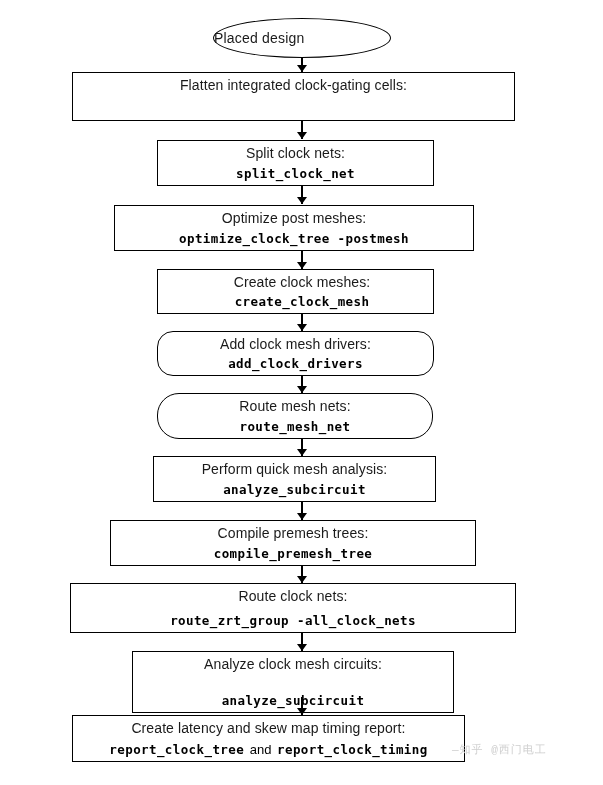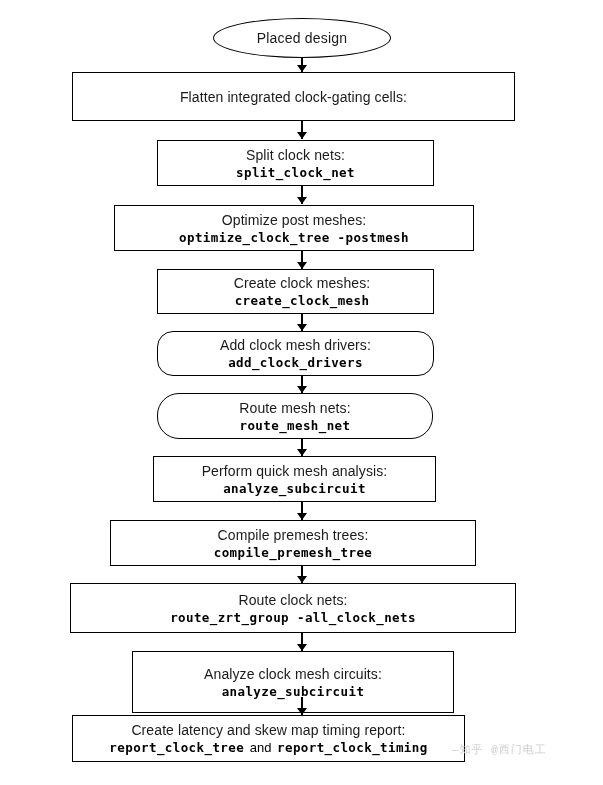--- a/index.html
+++ b/index.html
@@ -16,39 +16,39 @@
     overflow: hidden;
   }
   
   .terminator {
     position: absolute;
     border: 1.5px solid #000;
     border-radius: 50%;
     background: #fff;
     display: flex;
     align-items: center;
-    justify-content: center;
+    justify-content: flex-start;
     box-sizing: border-box;
   }
   .terminator .tlabel {
     font-size: 14px;
     color: #1a1a1a;
     letter-spacing: 0.2px;
     white-space: nowrap;
   }
   
   .node {
     position: absolute;
     border: 1.5px solid #000;
     background: #fff;
     box-sizing: border-box;
     display: flex;
     flex-direction: column;
     align-items: center;
-    justify-content: center;
+    justify-content: space-between;
     padding: 3px 4px;
   }
   .node .title {
     font-size: 14px;
     color: #1a1a1a;
     line-height: 18px;
     white-space: nowrap;
     letter-spacing: 0.1px;
   }
   .node .cmd {

